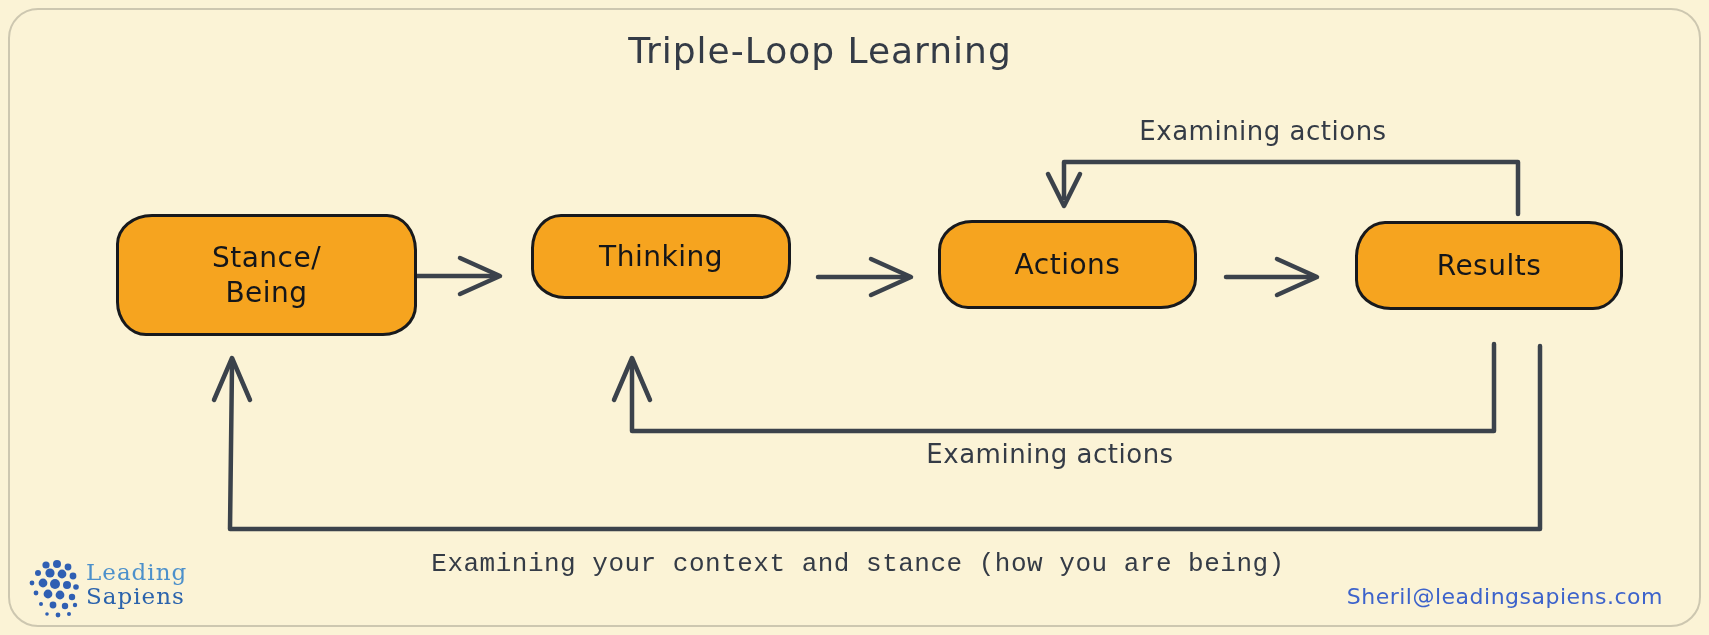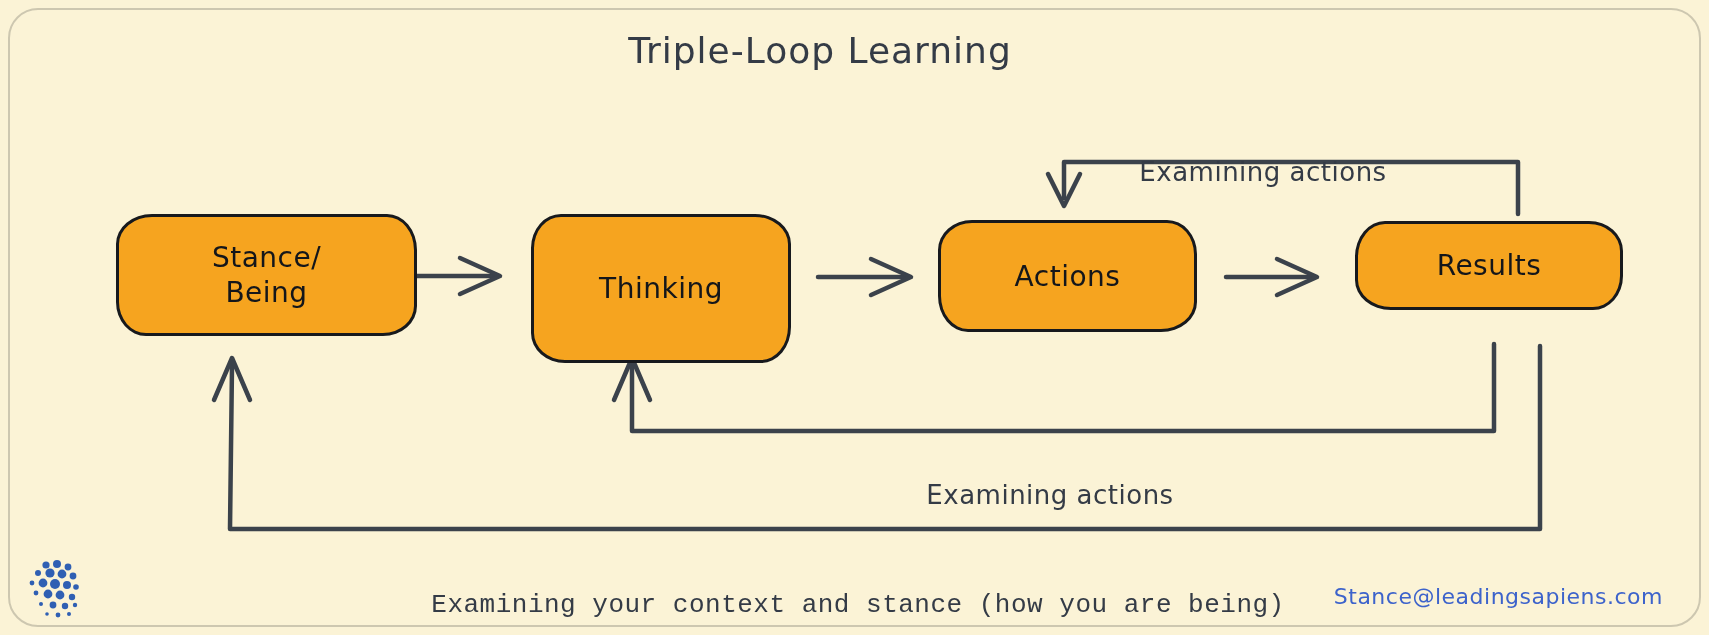--- a/index.html
+++ b/index.html
@@ -38,44 +38,43 @@
     text-align: center;
     font-size: 28px;
     color: #14161A;
     letter-spacing: 0.5px;
     white-space: pre-line;
     line-height: 1.25;
     box-sizing: border-box;
   }
   .node-1 { left: 116px; top: 214px; width: 301px; height: 122px;
             border-radius: 36px 30px 34px 30px / 30px 36px 30px 34px; }
-  .node-2 { left: 531px; top: 214px; width: 260px; height: 149px;
+  .node-2 { left: 531px; top: 214px; width: 260px; height: 85px;
             border-radius: 30px 36px 30px 34px / 34px 30px 36px 30px; }
-  .node-3 { left: 938px; top: 220px; width: 259px; height: 112px;
+  .node-3 { left: 938px; top: 220px; width: 259px; height: 89px;
             border-radius: 34px 30px 36px 30px / 30px 34px 30px 36px; }
   .node-4 { left: 1355px; top: 221px; width: 268px; height: 89px;
             border-radius: 30px 34px 30px 36px / 36px 30px 34px 30px; }
 
   svg.wires { position: absolute; left: 0; top: 0; }
   svg.wires path, svg.wires polyline {
     fill: none;
     stroke: var(--line, #3B424B);
     stroke-width: 4.5;
     stroke-linecap: round;
     stroke-linejoin: round;
   }
 
   .loop-label {
     position: absolute;
     transform: translateX(-50%);
     font-size: 26px;
     letter-spacing: 0.5px;
     color: var(--ink, #343B46);
     white-space: nowrap;
-    margin-top: 41px;
   }
   .loop-label-actions  { left: 1263px; top: 116px; }
   .loop-label-thinking { left: 1050px; top: 439px; }
   .loop-label-context  { left: 858px;  top: 549px; font-family: Liberation Mono, monospace; }
 
   .brand {
     position: absolute; left: 26px; top: 558px;
     display: flex; align-items: flex-start;
   }
   .brand-dots { width: 54px; height: 64px; }
@@ -154,17 +153,21 @@
           <circle cx="46" cy="39" r="3.2"></circle>
         <circle cx="15" cy="46" r="2"></circle>
           <circle cx="27" cy="47" r="3.4"></circle>
           <circle cx="39" cy="48" r="3.2"></circle>
           <circle cx="49" cy="47" r="2.2"></circle>
         <circle cx="21" cy="56" r="1.8"></circle>
           <circle cx="32" cy="57" r="2.4"></circle>
           <circle cx="43" cy="56" r="2"></circle>
       </g>
     </svg>
+    <div class="brand-text">
+      <div class="brand-word-1">Leading</div>
+      <div class="brand-word-2">Sapiens</div>
+    </div>
   </div>
 
-  <div class="email-watermark">Stance@leadingsapiens.com</div>
+  <div class="email-watermark">Sheril@leadingsapiens.com</div>
 
 </div>
 
 </body></html>

